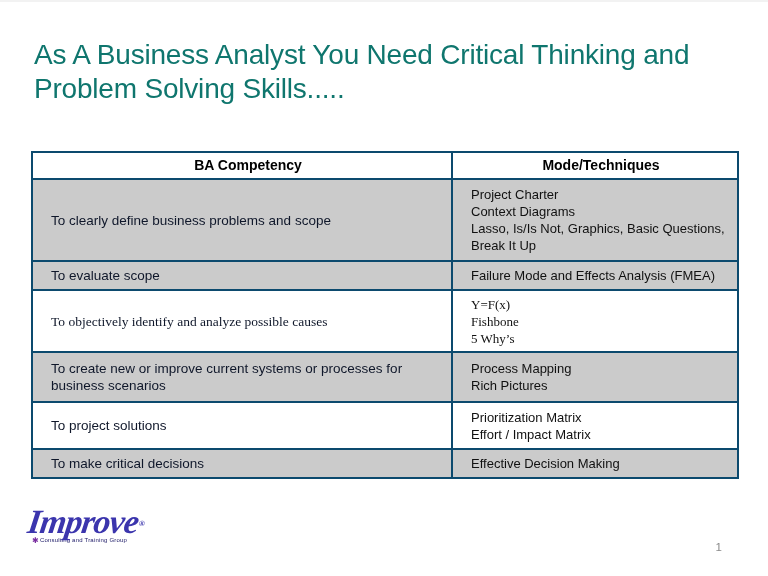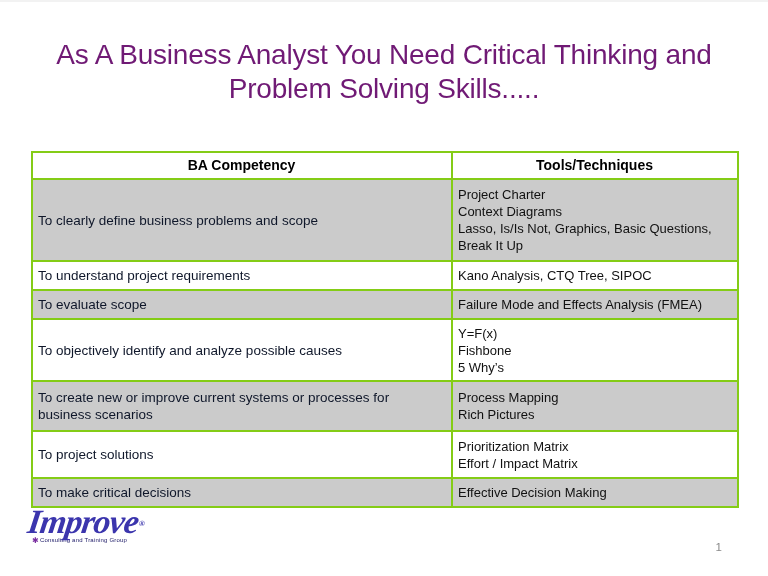--- a/index.html
+++ b/index.html
@@ -7,50 +7,50 @@
     width:768px;height:576px;background:#ffffff;
     font-family:"Liberation Sans", sans-serif;
     position:relative;overflow:hidden;
     color:#1a1a1a;
   }
   .slide{position:absolute;inset:0;background:#ffffff;border-top:2px solid #f2f2f2;}
 
   
   .title{
     position:absolute;top:36px;left:34px;width:700px;
-    text-align:center;
+    text-align:left;
     font-size:28px;line-height:34px;font-weight:400;
-    color:#701a75;letter-spacing:-0.2px;
+    color:#0f766e;letter-spacing:-0.2px;
   }
 
   
   table.ba{
     position:absolute;left:31px;top:149px;
     width:706px;border-collapse:collapse;table-layout:fixed;
     font-size:13px;line-height:17px;color:#111;
   }
   table.ba col.c1{width:420px;}
   table.ba col.c2{width:286px;}
   table.ba th, table.ba td{
-    border:2px solid #84cc16;
+    border:2px solid #0c4a6e;
     vertical-align:middle;
-    padding:3px 6px 3px 5px;
+    padding:3px 6px 3px 18px;
   }
   table.ba th{
     font-size:14px;font-weight:700;text-align:center;
     height:19px;background:#ffffff;color:#000;
   }
   td.comp{color:#0f172a;font-size:13.5px;padding-left:5px;}
   td.tools{color:#111;white-space:pre-line;padding-left:7px;}
   tr.shaded td{background:#cbcbcb;}
   tr.plain td{background:#ffffff;}
   tr.r1 td{height:74px;margin-left:41px;}
   tr.r2 td{height:21px;}
   tr.r3 td{height:21px;}
-  tr.r4 td{height:54px;}
+  tr.r4 td{height:54px;font-family:Liberation Serif, serif;}
   tr.r5 td{height:42px;}
   tr.r6 td{height:39px;}
   tr.r7 td{height:21px;margin-left:6px;}
 
   
   .logo{
     position:absolute;left:28px;top:503px;width:110px;height:66px;
   }
   .logo .word{
     display:inline-block;
@@ -88,31 +88,27 @@
   <div class="title">As A Business Analyst You Need Critical Thinking and Problem Solving Skills.....</div>
 
   <table class="ba">
     <colgroup>
         <col class="c1">
         <col class="c2">
       </colgroup>
     <tbody>
         <tr>
       <th>BA Competency</th>
-      <th>Tools/Techniques</th>
+      <th>Mode/Techniques</th>
     </tr>
     <tr class="r1 shaded">
       <td class="comp">To clearly define business problems and scope</td>
       <td class="tools">Project Charter
 Context Diagrams
 Lasso, Is/Is Not, Graphics, Basic Questions, Break It Up</td>
-    </tr>
-    <tr class="r2 plain">
-      <td class="comp">To understand project requirements</td>
-      <td class="tools">Kano Analysis, CTQ Tree, SIPOC</td>
     </tr>
     <tr class="r3 shaded">
       <td class="comp">To evaluate scope</td>
       <td class="tools">Failure Mode and Effects Analysis (FMEA)</td>
     </tr>
     <tr class="r4 plain">
       <td class="comp">To objectively identify and analyze possible causes</td>
       <td class="tools">Y=F(x)
 Fishbone
 5 Why’s</td>

